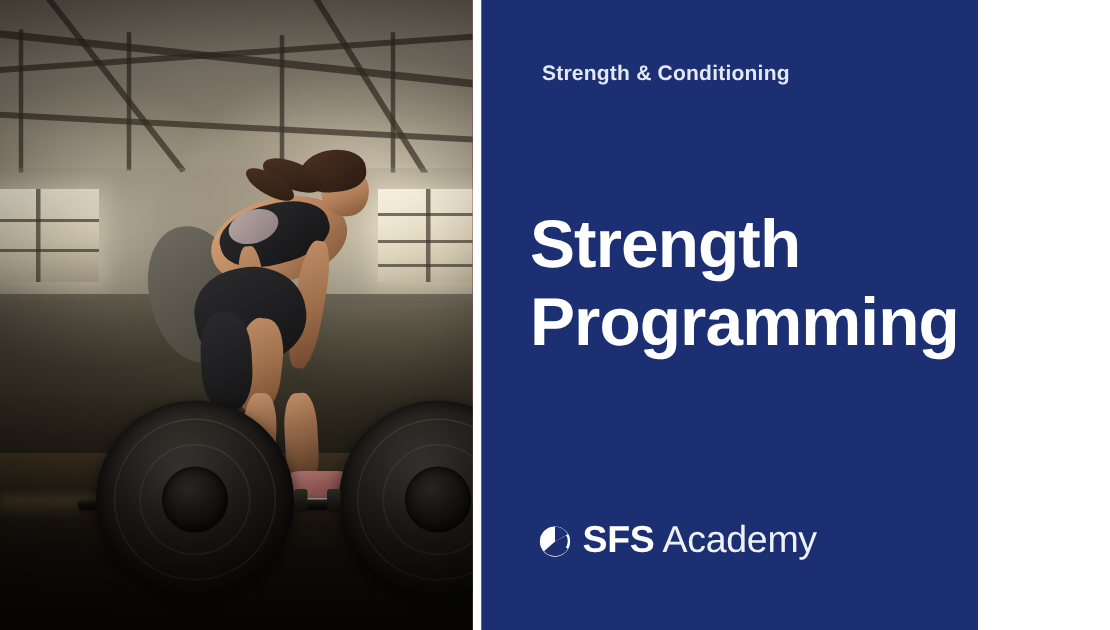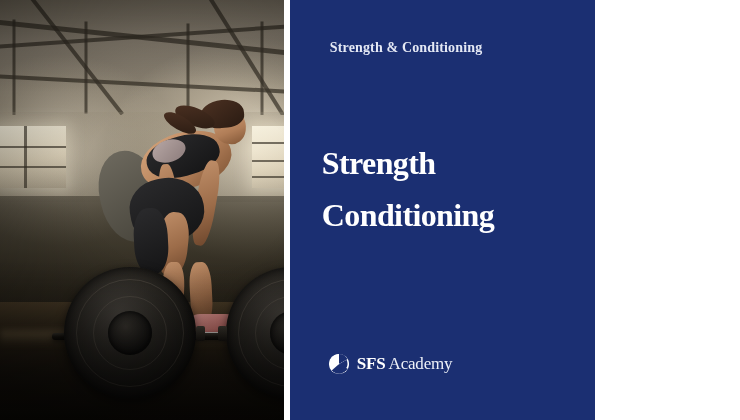--- a/index.html
+++ b/index.html
@@ -6,24 +6,23 @@
   * { margin:0; padding:0; box-sizing:border-box; }
   html, body {
     width:740px; height:420px;
     background:#ffffff;
     font-family:"Liberation Sans", sans-serif;
     overflow:hidden;
   }
 
   .slide {
     position:relative;
-    width:595px; height:420px;
+    width:652px; height:420px;
     display:flex;
     background:#b91c1c;
-    font-family:Liberation Serif, serif;
   }
 
   
   .photo-panel {
     position:relative;
     width:364px; height:420px;
     overflow:hidden;
     background:#2a231a;
   }
   .photo-stage { position:absolute; inset:0; }
@@ -144,36 +143,36 @@
 
   .eyebrow {
     position:absolute; left:40px; top:40px;
     font-size:14px; font-weight:600; letter-spacing:.15px;
     color:#e4e8f4;
     white-space:nowrap;
   }
 
   .title-block { position:absolute; left:32px; top:137px; width:320px; }
   .course-title {
-    font-size:32px; line-height:52px; font-weight:700;
+    font-size:45px; line-height:52px; font-weight:700;
     letter-spacing:-0.6px; color:#ffffff;
   }
 
   .author {
     position:absolute; left:32px; top:252px;
     font-size:19px; font-weight:400; letter-spacing:.1px;
     color:#e9ecf6;
   }
 
   .brand {
     position:absolute; left:38px; bottom:45px;
     display:flex; align-items:center; gap:7px;
   }
   .brand-mark { width:22px; height:22px; display:block; flex:0 0 22px; }
-  .brand-text { font-size:17px; letter-spacing:-.2px; white-space:nowrap; }
+  .brand-text { font-size:25px; letter-spacing:-.2px; white-space:nowrap; }
   .brand-bold { font-weight:700; color:#ffffff; }
   .brand-light{ font-weight:300; color:#eef1f8; }
 </style>
 </head>
 <body>
 
 <div class="slide">
 
   <div class="photo-panel">
     <div class="photo-stage">
@@ -266,21 +265,21 @@
   </div>
 
   <div class="gutter"></div>
 
   <div class="info-panel">
 
     <div class="eyebrow">Strength &amp; Conditioning</div>
 
     <div class="title-block">
       <div class="course-title">Strength</div>
-      <div class="course-title">Conditioning</div>
+      <div class="course-title">Programming</div>
     </div>
 
 
     <div class="brand">
       <svg class="brand-mark" viewBox="0 0 24 24" aria-hidden="true">
         <circle cx="12" cy="12" r="11" fill="#ffffff"></circle>
         <path d="M12 12 L12 1.2 A10.8 10.8 0 0 1 21.4 6.8 Z" fill="#1b2f72"></path>
         <path d="M12 12 L21.4 6.8 A10.8 10.8 0 0 1 16.0 21.6 Z" fill="#ffffff"></path>
         <path d="M12 12 L21.4 17.2 A10.8 10.8 0 0 1 4.0 19.0 Z" fill="#1b2f72"></path>
         <path d="M12 12 L12 1.2 A10.8 10.8 0 0 0 3.2 17.6 Z" fill="#ffffff"></path>

